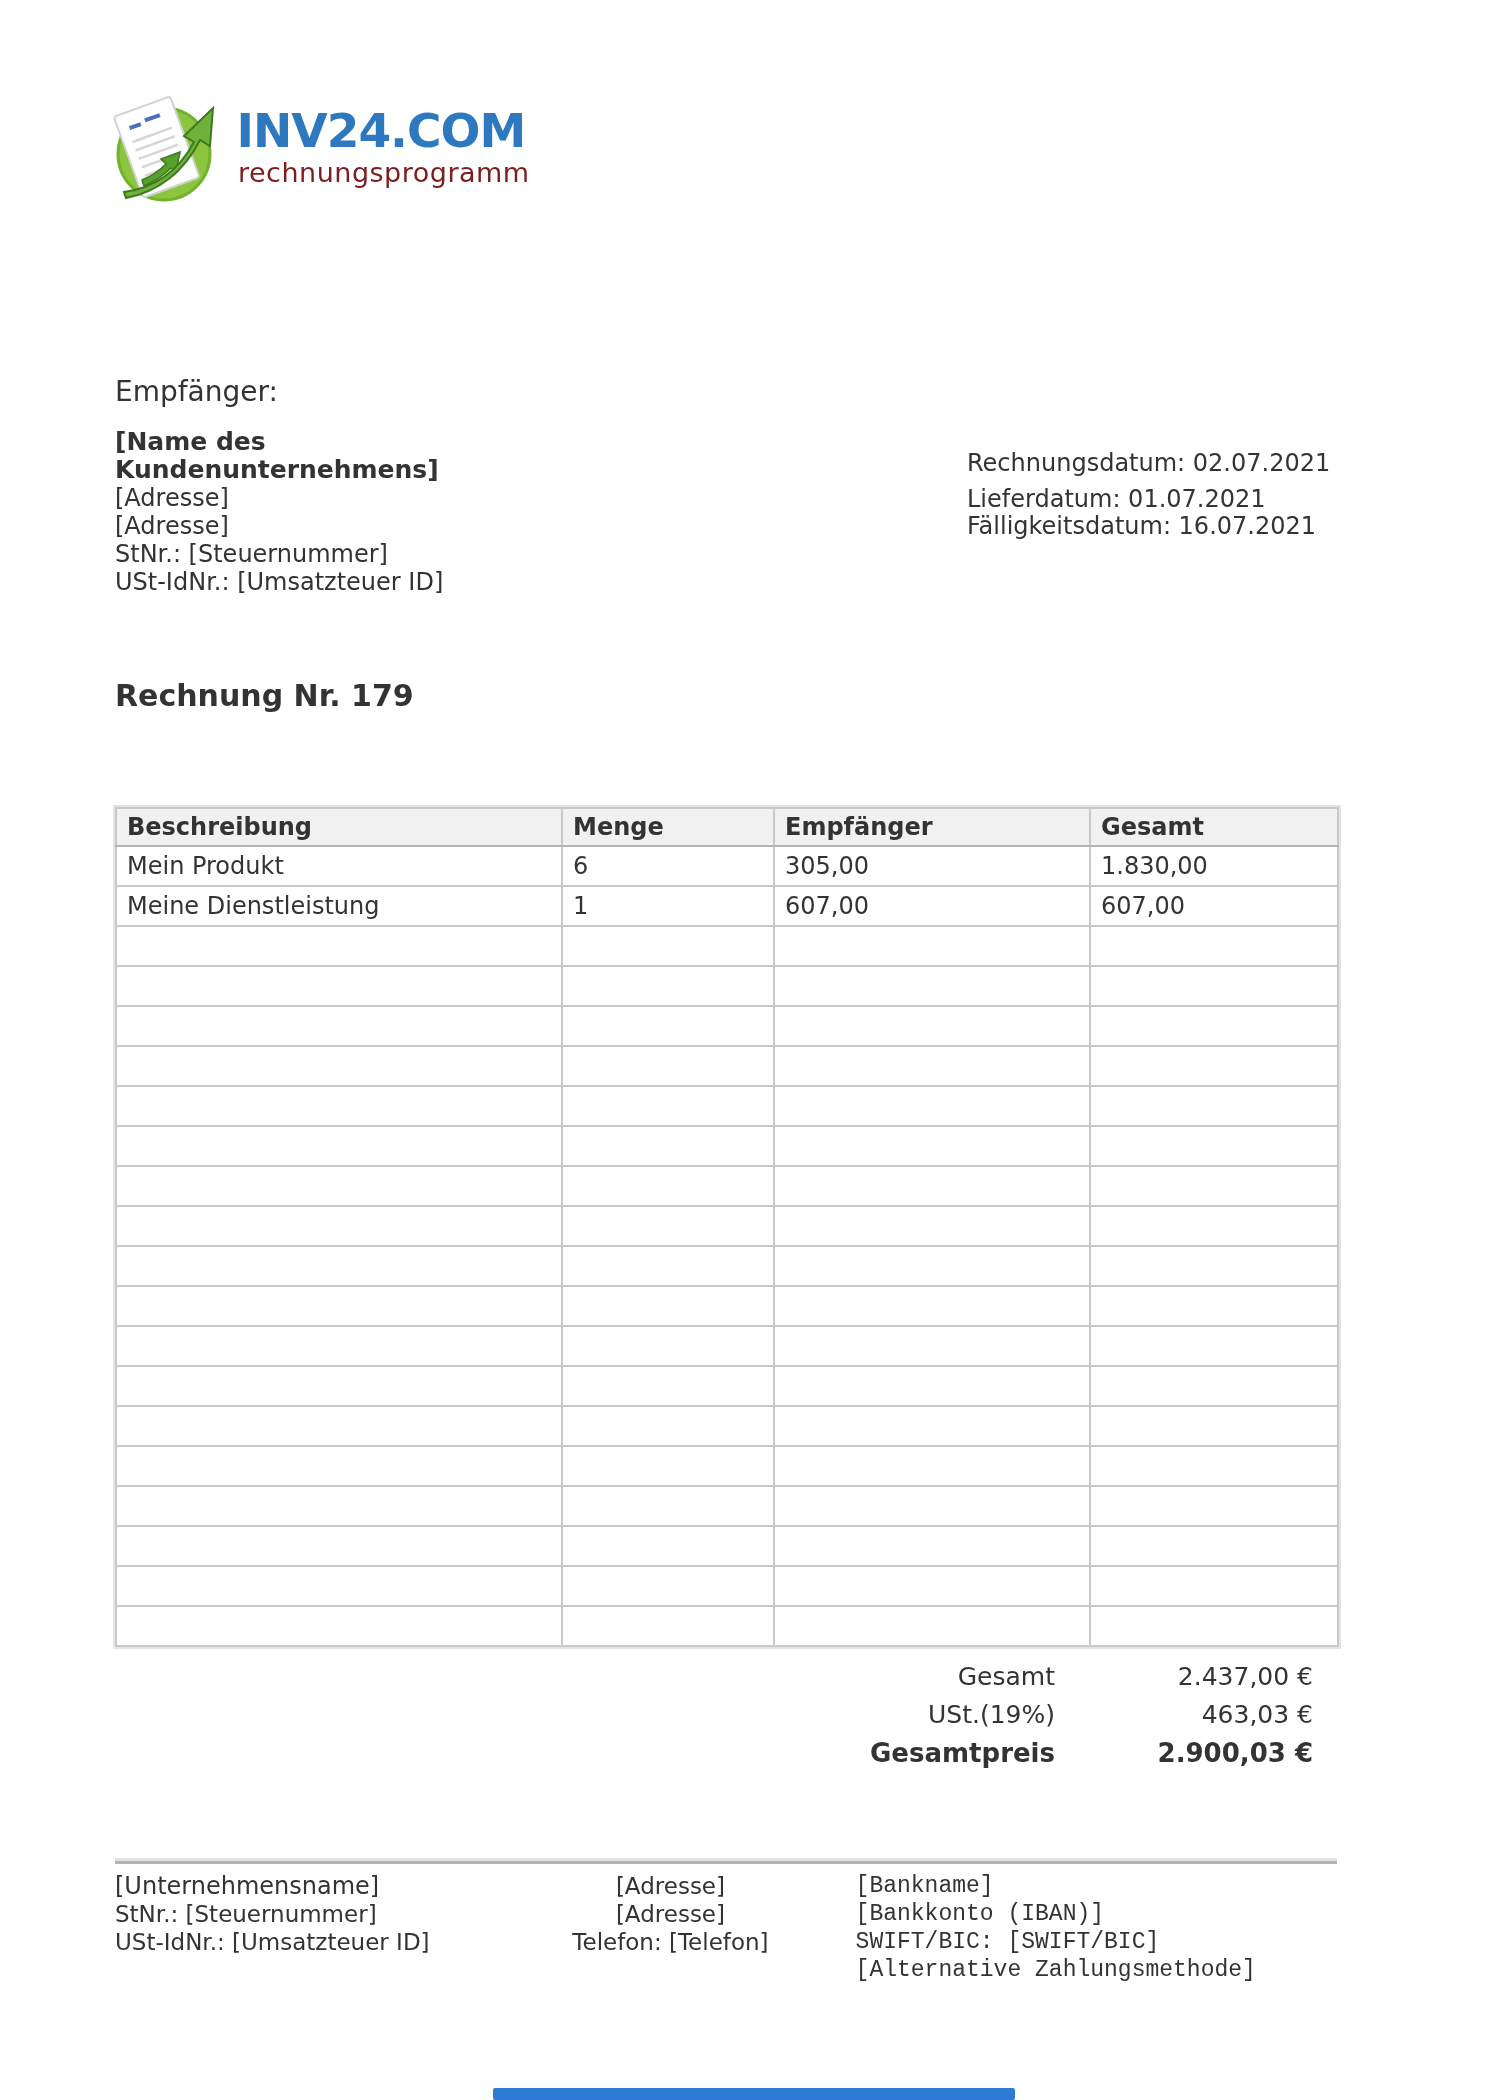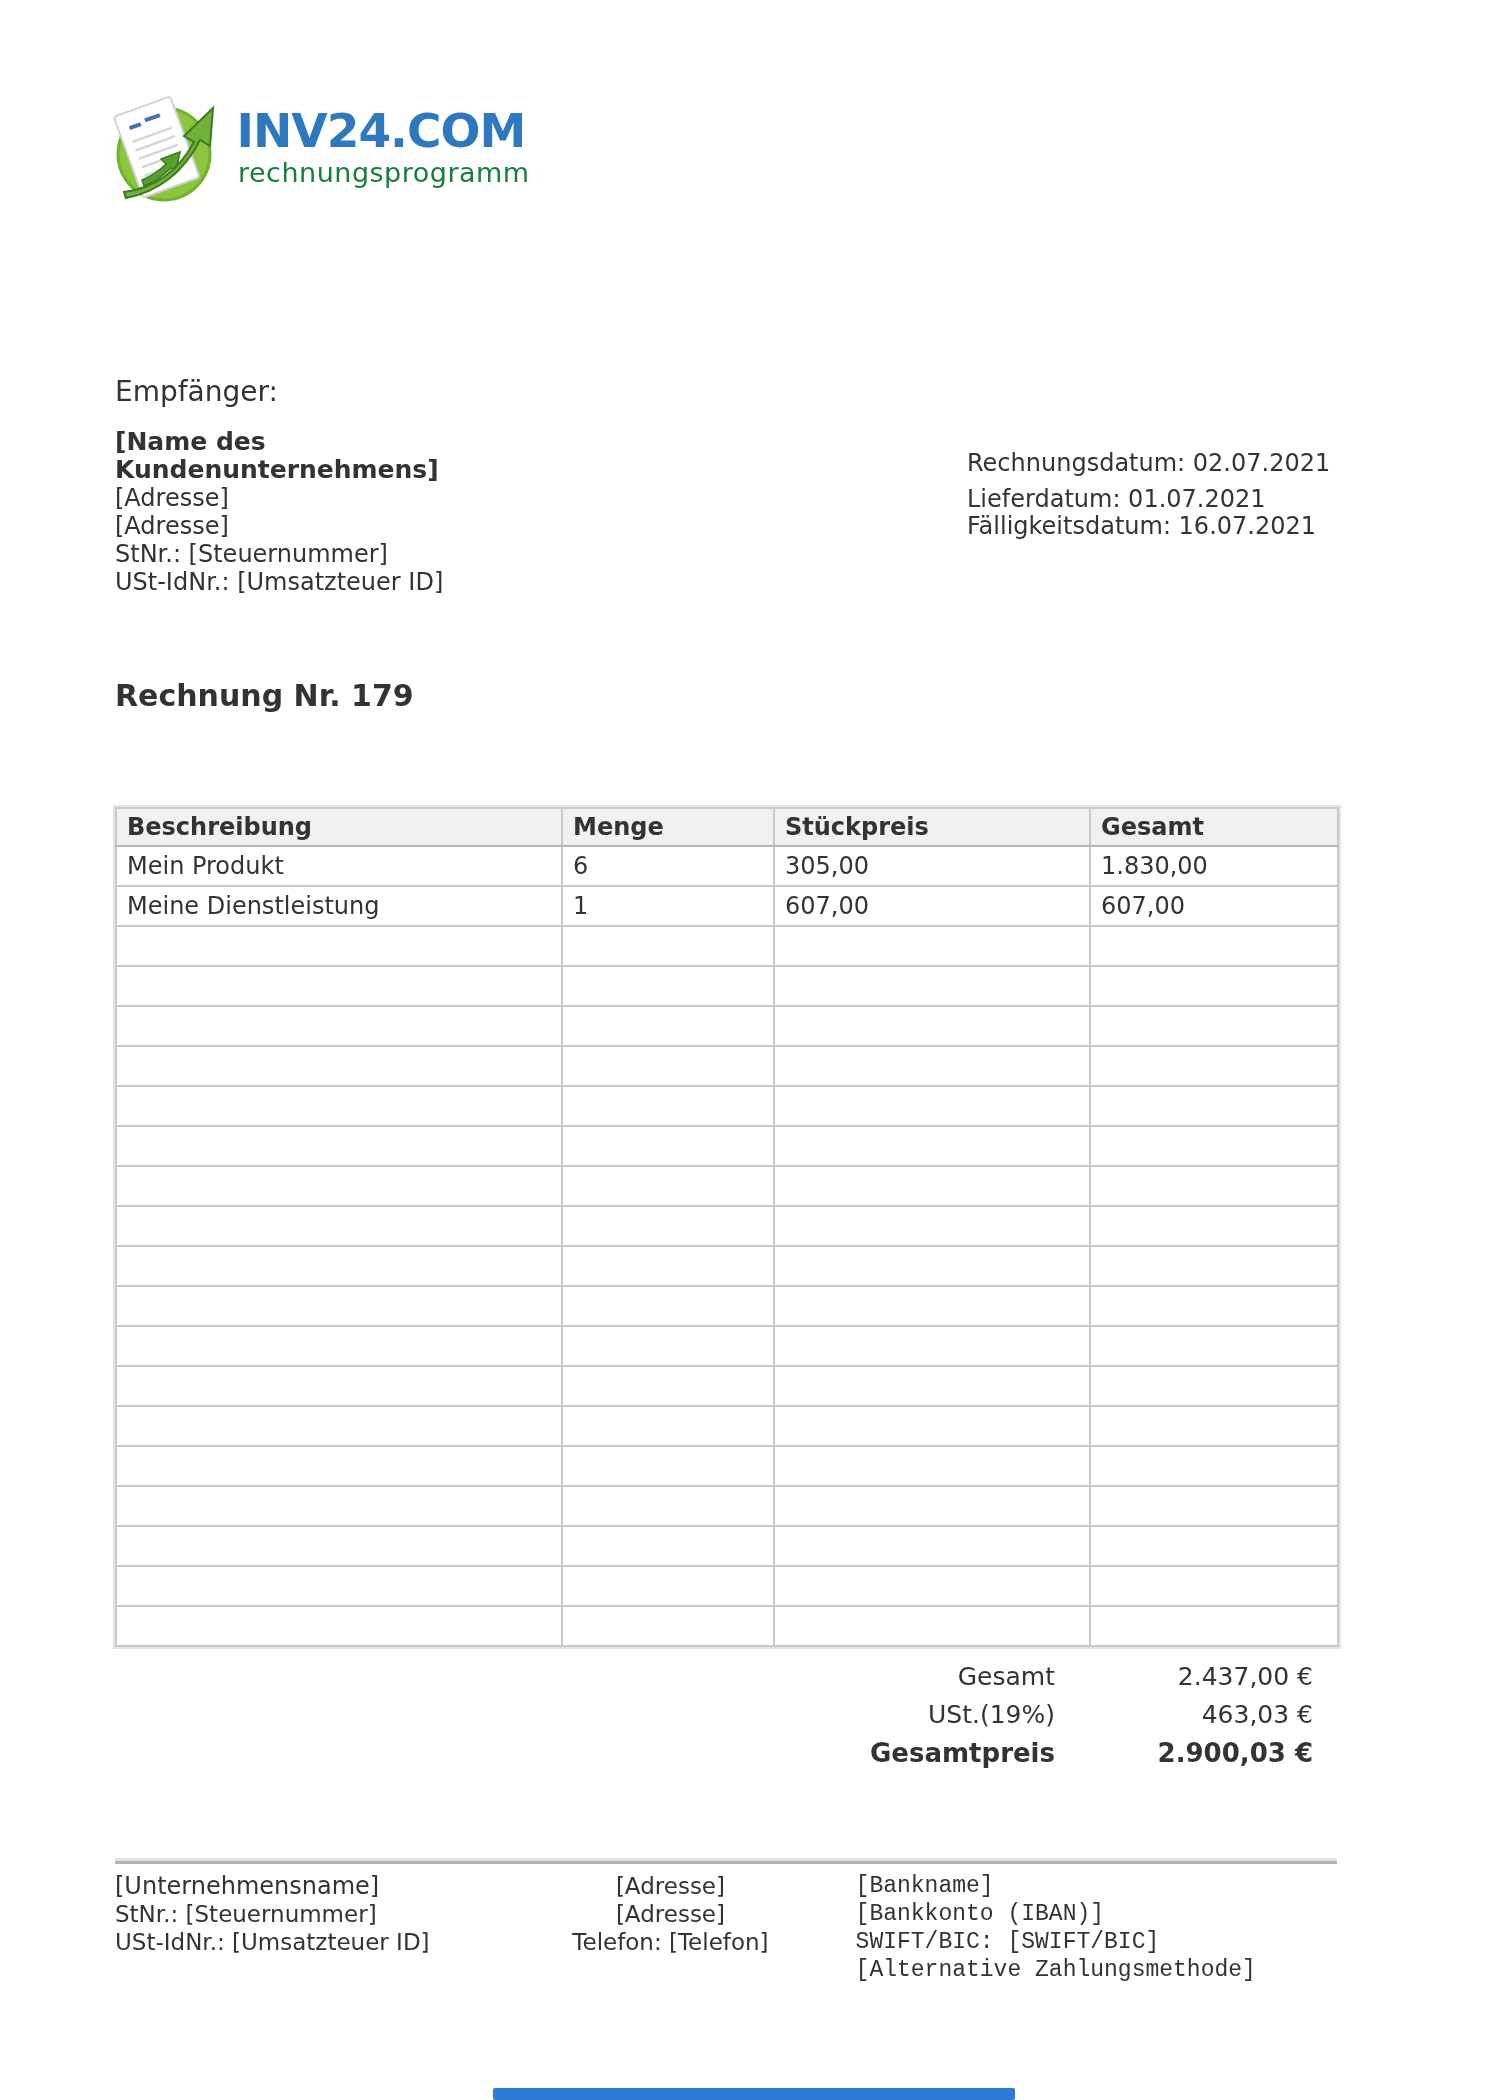--- a/index.html
+++ b/index.html
@@ -93,21 +93,21 @@
     <g transform="rotate(-20 45 60)">
       <rect x="15" y="16" width="60" height="86" rx="3" fill="#ffffff" stroke="#d2d2d2" stroke-width="2"></rect>
       <path d="M26 32 h12 M43 30 h16" stroke="#4a71b8" stroke-width="4" fill="none"></path>
       <path d="M24 46 h42 M24 55 h42 M24 64 h42 M24 73 h42 M24 82 h42 M24 91 h30" stroke="#d6d6d6" stroke-width="2.5" fill="none"></path>
     </g>
     <path d="M30 92 C 40 88, 46 84, 54 76 L 49 71 L 68 64 L 64 84 L 59 80 C 50 89, 42 94, 32 98 Z" fill="#57a02c" stroke="#3e7a1e" stroke-width="1.5"></path>
     <path d="M12 104 C 42 100, 66 84, 82 54 L 72 48 L 101 20 L 98 58 L 88 52 C 72 84, 46 104, 14 110 Z" fill="#6fb13a" stroke="#3e7a1e" stroke-width="2"></path>
   </svg>
   <div class="logo-text">
     <div class="brand" style="color:#2d78be;">INV24.COM</div>
-    <div class="tagline" style="color:#15803d;">rechnungsprogramm</div>
+    <div class="tagline" style="color:#7f1d1d;">rechnungsprogramm</div>
   </div>
 </div>
 
 <div class="empfaenger">Empfänger:</div>
 
 <div class="customer">
   <div class="c-bold">[Name des</div>
   <div class="c-bold">Kundenunternehmens]</div>
   <div>[Adresse]</div>
   <div>[Adresse]</div>
@@ -128,21 +128,21 @@
     <colgroup>
       <col style="width:446px">
         <col style="width:212px">
         <col style="width:316px">
         <col style="width:248px">
     </colgroup>
     <thead>
       <tr>
         <th>Beschreibung</th>
         <th>Menge</th>
-        <th>Stückpreis</th>
+        <th>Empfänger</th>
         <th>Gesamt</th>
       </tr>
     </thead>
     <tbody>
         <tr>
           <td>Mein Produkt</td>
           <td>6</td>
           <td>305,00</td>
           <td>1.830,00</td>
         </tr>

